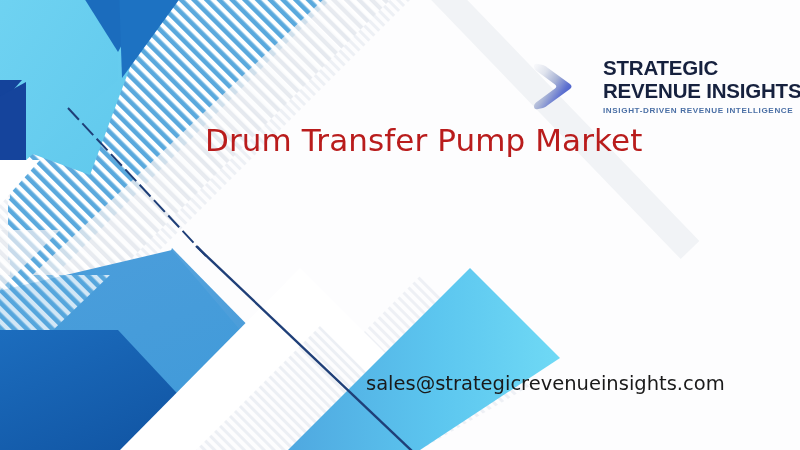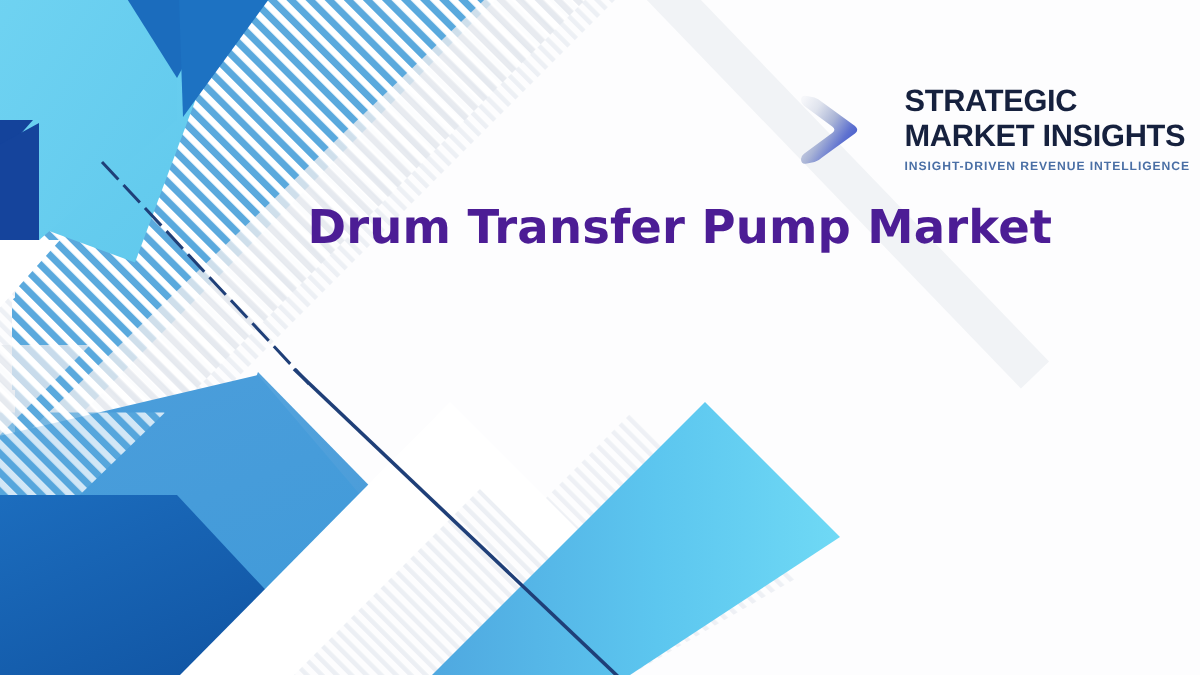--- a/index.html
+++ b/index.html
@@ -69,26 +69,26 @@
     font-weight: bold;
     letter-spacing: 0.62px;
     color: #4a6fa5;
     white-space: nowrap;
   }
 
   
   .title {
     position: absolute;
     left: 205px;
-    top: 133px;
+    top: 121px;
     width: 560px;
     font-family: "DejaVu Sans", sans-serif;
     font-size: 31px;
-    font-weight: bold;
-    color: #4c1d95;
+    font-weight: normal;
+    color: #b91c1c;
     letter-spacing: 0.1px;
     line-height: 1.25;
   }
 
   
   .email {
     position: absolute;
     left: 366px;
     top: 372px;
     font-family: "DejaVu Sans", sans-serif;
@@ -211,21 +211,22 @@
             <stop offset="48%" stop-color="#a9b4d6"></stop>
             <stop offset="72%" stop-color="#5f72d0"></stop>
             <stop offset="100%" stop-color="#2f49c8"></stop>
           </linearGradient>
         </defs>
         <path d="M6 8 q0 -4 4 -3 l5 1 q3 1 5 3 l22 16 q3 2.5 0 5 l-22 16 q-2 2 -5 3 l-5 1 q-4 1 -4 -3 q0 -2 2 -3.5 l19 -14 q2.5 -2 0 -4 l-19 -14 q-2 -1.5 -2 -3.5 z" fill="url(#chevGrad)"></path>
       </svg>
     </div>
     <div class="logo-text">
       <div class="logo-name">STRATEGIC</div>
-      <div class="logo-name line2">MARKET INSIGHTS</div>
+      <div class="logo-name line2">REVENUE INSIGHTS</div>
       <div class="logo-tagline">INSIGHT-DRIVEN REVENUE INTELLIGENCE</div>
     </div>
   </div>
 
   <div class="title">Drum Transfer Pump Market</div>
 
+  <div class="email">sales@strategicrevenueinsights.com</div>
 
 </div>
 
 </body></html>

